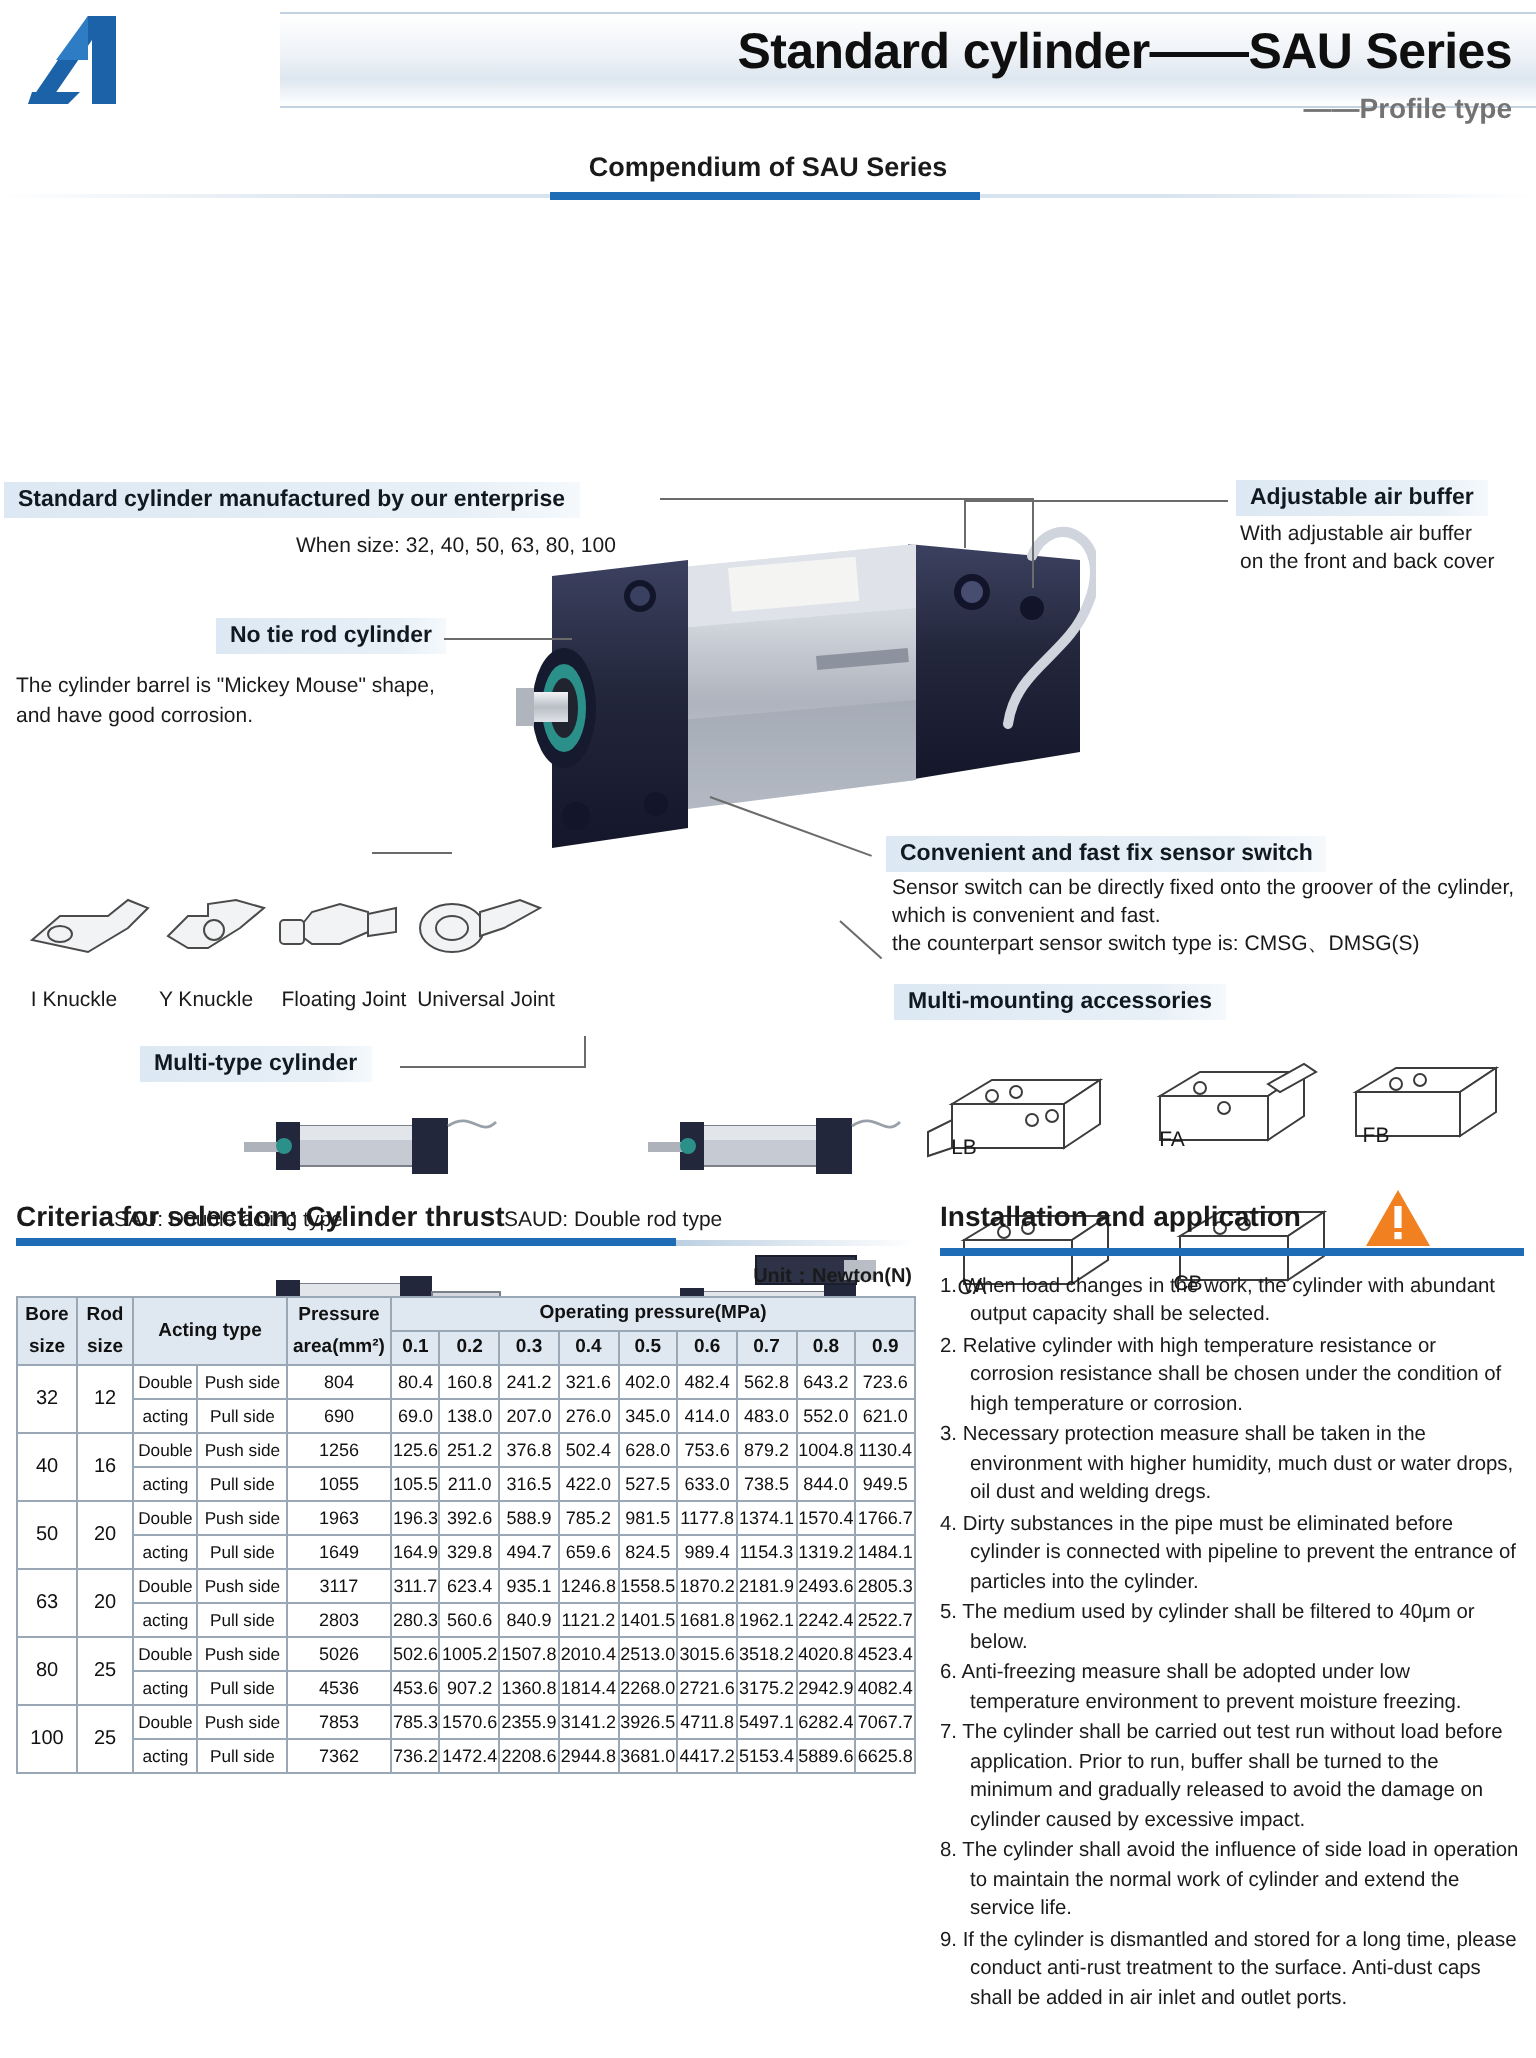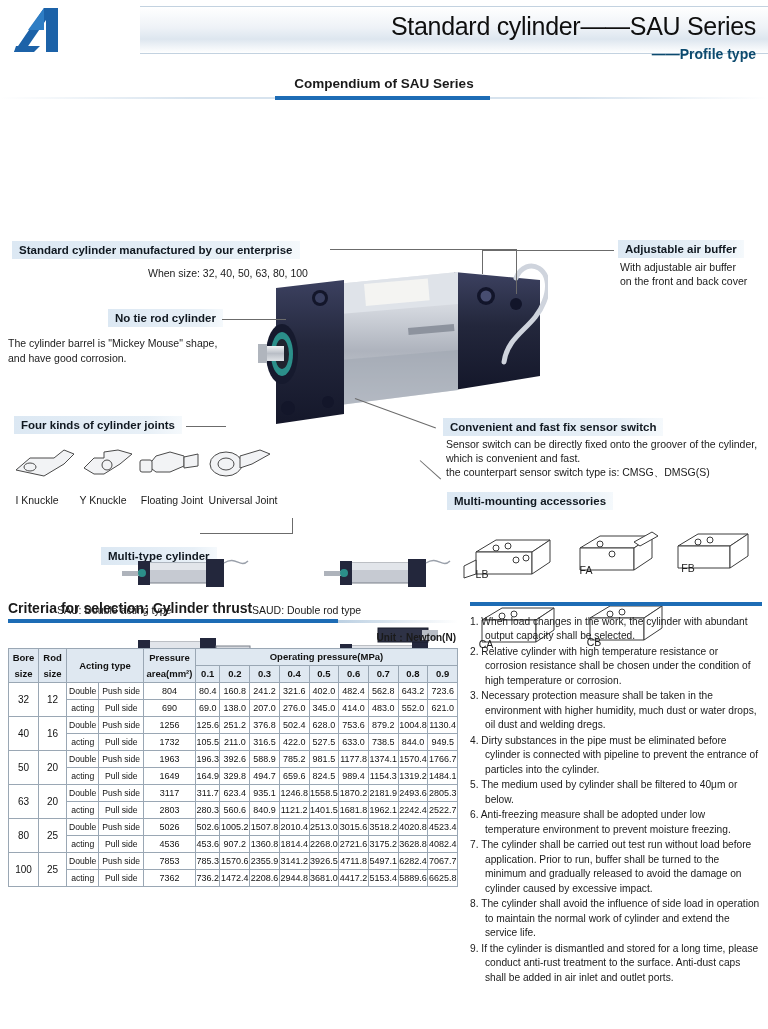--- a/index.html
+++ b/index.html
@@ -16,26 +16,26 @@
   .header { position: relative; height: 68px; }
   .header-band {
     position: absolute; left: 140px; top: 6px; right: 0; height: 48px;
     background: linear-gradient(to bottom, #ffffff 0%, #eef2f7 45%, #dde6ef 70%, #ffffff 100%);
     border-top: 1px solid #c3d2e0;
     border-bottom: 1px solid #c3d2e0;
   }
   .logo { position: absolute; left: 14px; top: 6px; width: 72px; height: 50px; }
   .header-title {
     position: absolute; right: 12px; top: 12px;
-    font-size: 25px; font-weight: normal; letter-spacing: -0.3px;
+    font-size: 25px; font-weight: bold; letter-spacing: -0.3px;
     color: #0f0f0f; white-space: nowrap;
   }
   .header-sub {
     position: absolute; right: 12px; top: 46px;
-    font-size: 14px; font-weight: bold; color: #0c4a6e; text-align: right;
+    font-size: 14px; font-weight: bold; color: #737373; text-align: right;
   }
 
   
   .compendium-wrap { position: relative; height: 34px; margin-top: 8px; }
   .compendium-title {
     position: absolute; left: 0; right: 0; top: 0;
     text-align: center; font-size: 13.5px; font-weight: bold;
   }
   .compendium-rule {
     position: absolute; left: 275px; width: 215px; top: 20px; height: 4px;
@@ -163,21 +163,21 @@
     <ellipse cx="24" cy="96" rx="16" ry="30" fill="#161a2e"></ellipse>
     <ellipse cx="24" cy="96" rx="11" ry="22" fill="#2b8f8a"></ellipse>
     <ellipse cx="24" cy="96" rx="7" ry="15" fill="#20242f"></ellipse>
 
     <rect x="0" y="88" width="26" height="15" fill="url(#rodg)"></rect>
     <rect x="0" y="86" width="9" height="19" fill="#b0b5bd"></rect>
 
     <path d="M258 20 C 268 -4, 300 10, 286 44 C 276 70, 250 76, 246 104" fill="none" stroke="#cfd4dd" stroke-width="5" stroke-linecap="round"></path>
   </svg>
 
-  <div style="position:absolute; left:12px; top:130px;">
+  <div style="position:absolute; left:2px; top:130px;">
     <span class="chip">Standard cylinder manufactured by our enterprise</span>
   </div>
   <div class="lead" style="left:330px; top:139px; width:186px; height:1px;"></div>
   <div class="lead" style="left:516px; top:139px; width:1px; height:45px;"></div>
   <div class="note" style="position:absolute; left:148px; top:156px;">When size: 32, 40, 50, 63, 80, 100</div>
 
   <div style="position:absolute; left:108px; top:198px;">
     <span class="chip">No tie rod cylinder</span>
   </div>
   <div class="lead" style="left:222px; top:209px; width:64px; height:1px;"></div>
@@ -198,23 +198,20 @@
   <div class="lead" style="left:355px; top:288px; width:86px; height:1px; transform:rotate(20deg); transform-origin:left center;"></div>
   <div class="note" style="position:absolute; left:446px; top:327px;">Sensor switch can be directly fixed onto the groover of the cylinder,</div>
   <div class="note" style="position:absolute; left:446px; top:341px;">which is convenient and fast.</div>
   <div class="note" style="position:absolute; left:446px; top:355px;">the counterpart sensor switch type is: CMSG、DMSG(S)</div>
 
   <div style="position:absolute; left:447px; top:381px;">
     <span class="chip">Multi-mounting accessories</span>
   </div>
   <div class="lead" style="left:420px; top:350px; width:28px; height:1px; transform:rotate(42deg); transform-origin:left center;"></div>
 
-  <div style="position:absolute; left:14px; top:305px;">
-    <span class="chip">Four kinds of cylinder joints</span>
-  </div>
   <div class="lead" style="left:186px; top:316px; width:40px; height:1px;"></div>
 
   <svg style="position:absolute; left:8px; top:330px;" width="270" height="46" viewBox="0 0 270 46">
     <g fill="#f2f3f5" stroke="#4a4a4a" stroke-width="1">
 
       <path d="M8 30 L22 18 L46 18 L56 10 L66 14 L56 24 L36 36 Z"></path>
       <ellipse cx="22" cy="27" rx="6" ry="4"></ellipse>
 
       <path d="M76 28 L86 18 L96 18 L96 12 L110 10 L124 14 L112 24 L96 34 L86 34 Z"></path>
       <circle cx="99" cy="25" r="5"></circle>
@@ -227,21 +224,21 @@
       <ellipse cx="218" cy="24" rx="8" ry="6"></ellipse>
       <path d="M232 16 L252 10 L262 14 L244 24 L232 28 Z"></path>
     </g>
   </svg>
 
   <div class="joint-label" style="position:absolute; left:4px; top:384px; width:66px;">I Knuckle</div>
   <div class="joint-label" style="position:absolute; left:70px; top:384px; width:66px;">Y Knuckle</div>
   <div class="joint-label" style="position:absolute; left:130px; top:384px; width:84px;">Floating Joint</div>
   <div class="joint-label" style="position:absolute; left:196px; top:384px; width:94px;">Universal Joint</div>
 
-  <div style="position:absolute; left:70px; top:436px;margin-left:31px;">
+  <div style="position:absolute; left:70px; top:412px;">
     <span class="chip">Multi-type cylinder</span>
   </div>
   <div class="lead" style="left:200px; top:423px; width:92px; height:1px;"></div>
   <div class="lead" style="left:292px; top:408px; width:1px; height:16px;"></div>
 
   <svg style="position:absolute; left:120px; top:443px;" width="130" height="44" viewBox="0 0 130 44">
     <rect x="26" y="10" width="66" height="20" fill="#c6cad2" stroke="#7b808a"></rect>
     <rect x="26" y="10" width="66" height="7" fill="#e2e5ea"></rect>
     <rect x="18" y="8" width="12" height="24" fill="#23273c"></rect>
     <rect x="86" y="6" width="18" height="28" fill="#23273c"></rect>
@@ -403,21 +400,21 @@
             <td class="val">502.4</td>
             <td class="val">628.0</td>
             <td class="val">753.6</td>
             <td class="val">879.2</td>
             <td class="val">1004.8</td>
             <td class="val">1130.4</td>
           </tr>
           <tr>
             <td class="lbl">acting</td>
             <td class="lbl">Pull side</td>
-            <td class="val">1732</td>
+            <td class="val">1055</td>
             <td class="val">105.5</td>
             <td class="val">211.0</td>
             <td class="val">316.5</td>
             <td class="val">422.0</td>
             <td class="val">527.5</td>
             <td class="val">633.0</td>
             <td class="val">738.5</td>
             <td class="val">844.0</td>
             <td class="val">949.5</td>
           </tr>
@@ -501,21 +498,21 @@
             <td class="lbl">acting</td>
             <td class="lbl">Pull side</td>
             <td class="val">4536</td>
             <td class="val">453.6</td>
             <td class="val">907.2</td>
             <td class="val">1360.8</td>
             <td class="val">1814.4</td>
             <td class="val">2268.0</td>
             <td class="val">2721.6</td>
             <td class="val">3175.2</td>
-            <td class="val">3628.8</td>
+            <td class="val">2942.9</td>
             <td class="val">4082.4</td>
           </tr>
           <tr>
             <td class="bore" rowspan="2">100</td>
             <td class="bore" rowspan="2">25</td>
             <td class="lbl">Double</td>
             <td class="lbl">Push side</td>
             <td class="val">7853</td>
             <td class="val">785.3</td>
             <td class="val">1570.6</td>
@@ -539,20 +536,28 @@
             <td class="val">4417.2</td>
             <td class="val">5153.4</td>
             <td class="val">5889.6</td>
             <td class="val">6625.8</td>
           </tr>
         </tbody>
     </table>
   </div>
 
   <div style="position:absolute; left:470px; top:0px; width:292px;">
+    <div style="position:relative; height:22px;">
+      <span class="sec-head">Installation and application</span>
+      <svg style="position:absolute; right:46px; top:-6px;" width="34" height="30" viewBox="0 0 34 30">
+        <path d="M17 1 L33 29 L1 29 Z" fill="#f08020"></path>
+        <rect x="15.2" y="9" width="3.6" height="11" fill="#ffffff"></rect>
+        <rect x="15.2" y="22" width="3.6" height="3.6" fill="#ffffff"></rect>
+      </svg>
+    </div>
     <div style="position:relative; height:6px; margin-top:2px;">
       <div class="sec-rule-blue" style="position:absolute; left:0; right:0;"></div>
     </div>
     <ol class="notes" style="margin-top:7px;">
         <li>When load changes in the work, the cylinder with abundant output capacity shall be selected.</li>
         <li>Relative cylinder with high temperature resistance or corrosion resistance shall be chosen under the condition of high temperature or corrosion.</li>
         <li>Necessary protection measure shall be taken in the environment with higher humidity, much dust or water drops, oil dust and welding dregs.</li>
         <li>Dirty substances in the pipe must be eliminated before cylinder is connected with pipeline to prevent the entrance of particles into the cylinder.</li>
         <li>The medium used by cylinder shall be filtered to 40μm or below.</li>
         <li> Anti-freezing measure shall be adopted under low temperature environment to prevent moisture freezing.</li>

